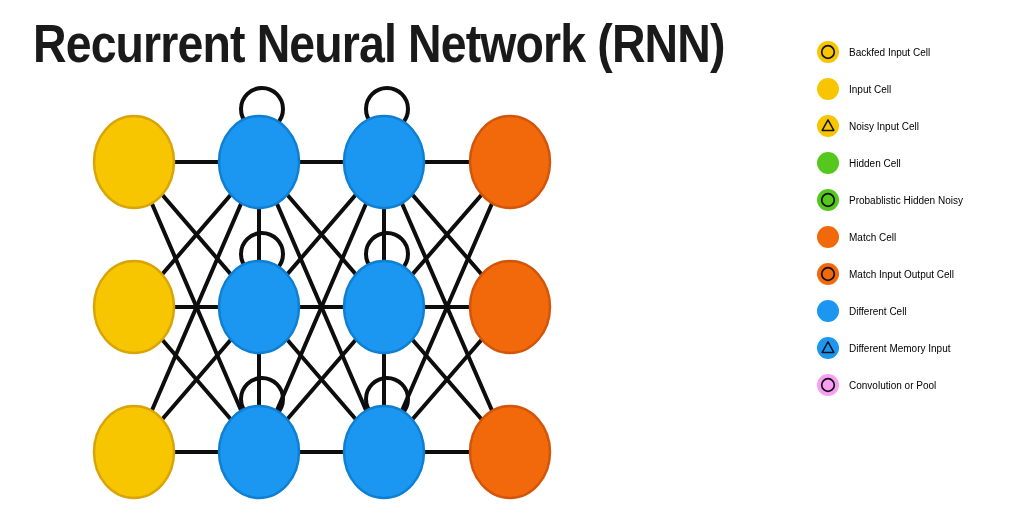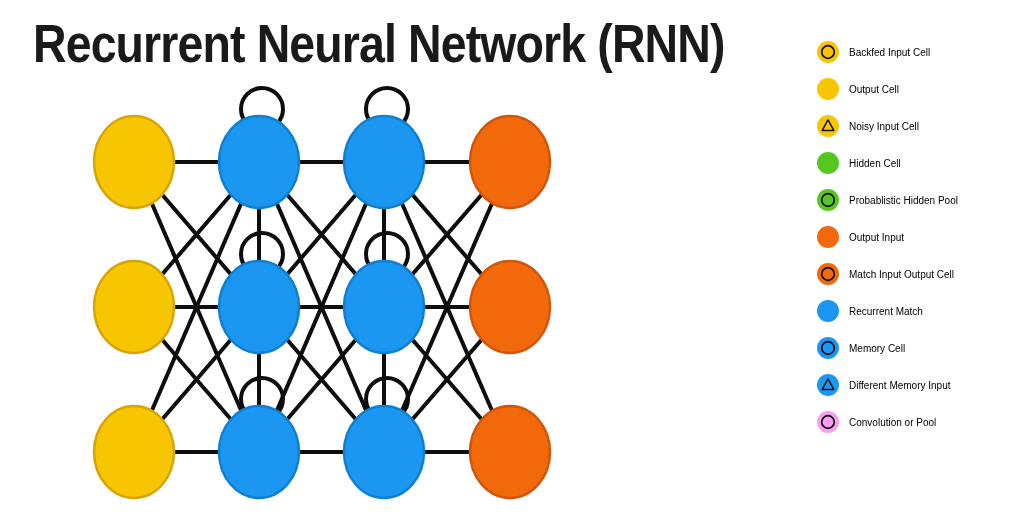--- a/index.html
+++ b/index.html
@@ -117,67 +117,60 @@
         <svg width="22" height="22" viewBox="0 0 22 22">
           <circle cx="11" cy="11" r="11" fill="#F7C600"></circle>
           <circle cx="11" cy="11" r="6.3" fill="none" stroke="#111111" stroke-width="1.7"></circle>
         </svg>
         <span class="legend-label">Backfed Input Cell</span>
       </div>
       <div class="legend-row">
         <svg width="22" height="22" viewBox="0 0 22 22">
           <circle cx="11" cy="11" r="11" fill="#F7C600"></circle>
         </svg>
-        <span class="legend-label">Output Cell</span>
+        <span class="legend-label">Input Cell</span>
       </div>
       <div class="legend-row">
         <svg width="22" height="22" viewBox="0 0 22 22">
           <circle cx="11" cy="11" r="11" fill="#F7C600"></circle>
           <polygon points="11,4.8 16.8,15.4 5.2,15.4" fill="none" stroke="#111111" stroke-width="1.5" stroke-linejoin="round"></polygon>
         </svg>
         <span class="legend-label">Noisy Input Cell</span>
       </div>
       <div class="legend-row">
         <svg width="22" height="22" viewBox="0 0 22 22">
           <circle cx="11" cy="11" r="11" fill="#56C71D"></circle>
         </svg>
         <span class="legend-label">Hidden Cell</span>
       </div>
       <div class="legend-row">
         <svg width="22" height="22" viewBox="0 0 22 22">
           <circle cx="11" cy="11" r="11" fill="#56C71D"></circle>
           <circle cx="11" cy="11" r="6.3" fill="none" stroke="#111111" stroke-width="1.7"></circle>
         </svg>
-        <span class="legend-label">Probablistic Hidden Pool</span>
+        <span class="legend-label">Probablistic Hidden Noisy</span>
       </div>
       <div class="legend-row">
         <svg width="22" height="22" viewBox="0 0 22 22">
           <circle cx="11" cy="11" r="11" fill="#F2690C"></circle>
         </svg>
-        <span class="legend-label">Output Input</span>
+        <span class="legend-label">Match Cell</span>
       </div>
       <div class="legend-row">
         <svg width="22" height="22" viewBox="0 0 22 22">
           <circle cx="11" cy="11" r="11" fill="#F2690C"></circle>
           <circle cx="11" cy="11" r="6.3" fill="none" stroke="#111111" stroke-width="1.7"></circle>
         </svg>
         <span class="legend-label">Match Input Output Cell</span>
       </div>
       <div class="legend-row">
         <svg width="22" height="22" viewBox="0 0 22 22">
           <circle cx="11" cy="11" r="11" fill="#1B97F2"></circle>
         </svg>
-        <span class="legend-label">Recurrent Match</span>
-      </div>
-      <div class="legend-row">
-        <svg width="22" height="22" viewBox="0 0 22 22">
-          <circle cx="11" cy="11" r="11" fill="#1B97F2"></circle>
-          <circle cx="11" cy="11" r="6.3" fill="none" stroke="#111111" stroke-width="1.7"></circle>
-        </svg>
-        <span class="legend-label">Memory Cell</span>
+        <span class="legend-label">Different Cell</span>
       </div>
       <div class="legend-row">
         <svg width="22" height="22" viewBox="0 0 22 22">
           <circle cx="11" cy="11" r="11" fill="#1B97F2"></circle>
           <polygon points="11,4.8 16.8,15.4 5.2,15.4" fill="none" stroke="#111111" stroke-width="1.5" stroke-linejoin="round"></polygon>
         </svg>
         <span class="legend-label">Different Memory Input</span>
       </div>
       <div class="legend-row">
         <svg width="22" height="22" viewBox="0 0 22 22">

